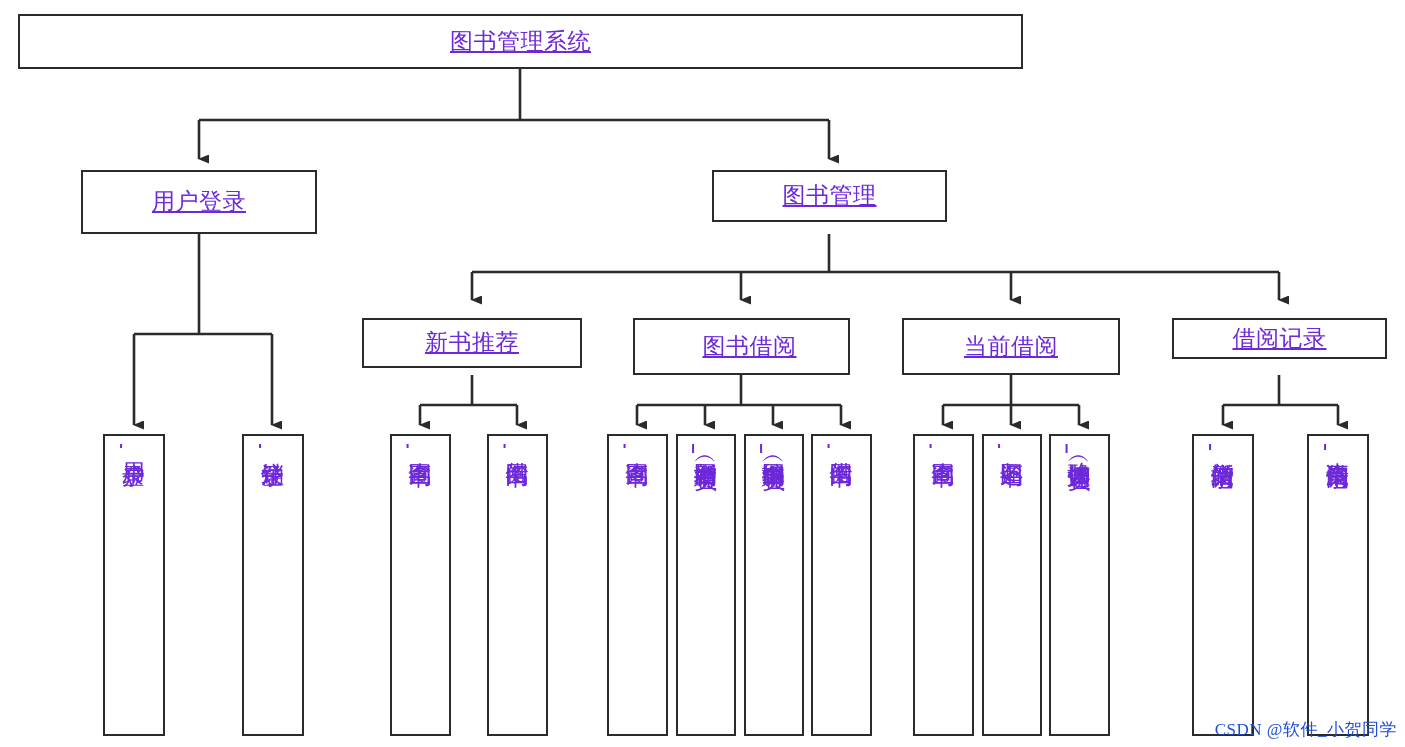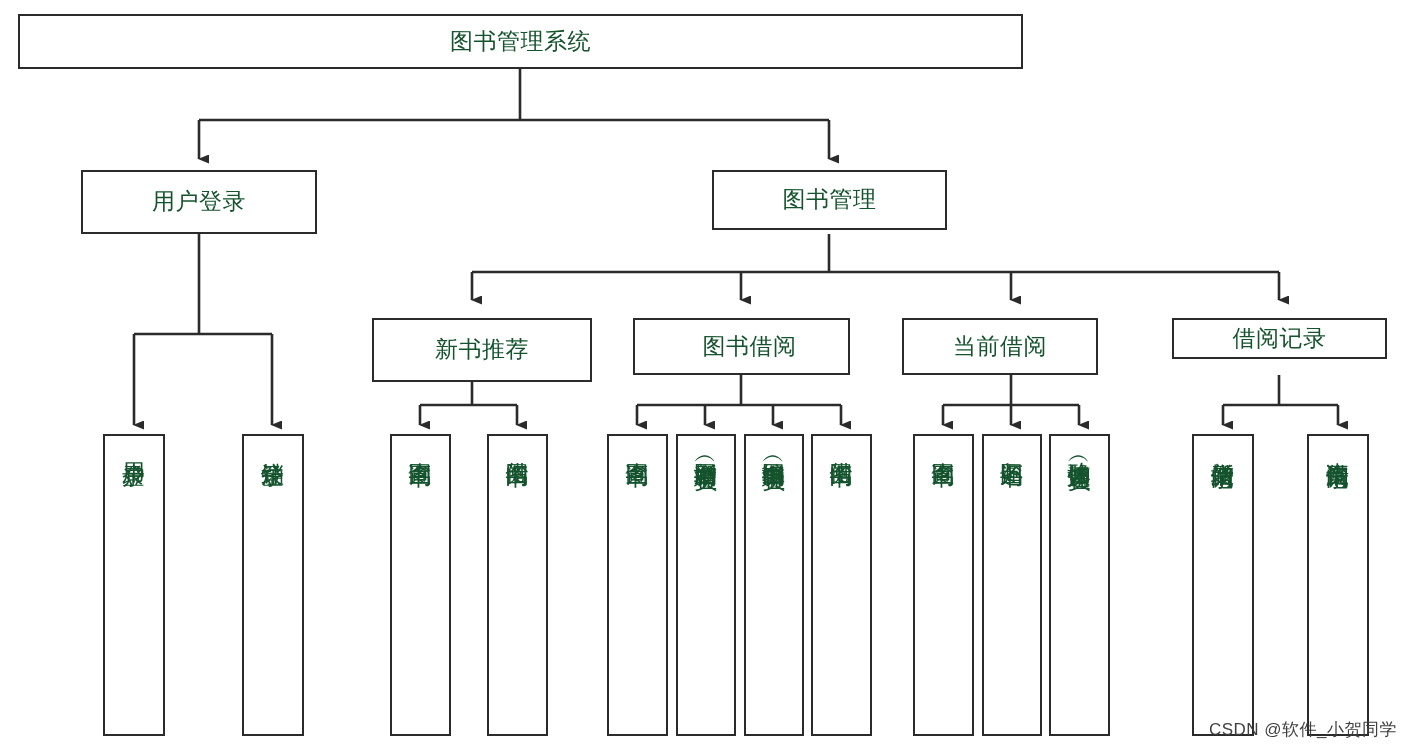--- a/index.html
+++ b/index.html
@@ -31,24 +31,25 @@
     position: absolute;
     box-sizing: border-box;
     background: #ffffff;
     border: 2px solid #2b2b2b;
     display: flex;
     align-items: center;
     justify-content: center;
     overflow: hidden;
   }
   .node-label {
-    color: #14532d;
+    color: #6d28d9;
     text-align: center;
     line-height: 1.12;
     white-space: nowrap;
+    text-decoration: underline;
   }
   .node-box.horizontal .node-label {
     font-size: 23px;
     letter-spacing: 0.5px;
   }
   .node-box.root .node-label {
     font-size: 23px;
   }
   .node-box.vertical {
     align-items: flex-start;
@@ -60,22 +61,22 @@
     text-orientation: upright;
     font-size: 23px;
     line-height: 1.05;
     letter-spacing: 1px;
   }
   #watermark {
     position: absolute;
     right: 8px;
     bottom: 6px;
     font-size: 17px;
-    color: #404040;
-    font-family: Liberation Sans, sans-serif;
+    color: #1d4ed8;
+    font-family: Liberation Serif, serif;
     letter-spacing: 0.5px;
     user-select: none;
   }
 </style>
 </head>
 <body>
 
 <div id="diagram-root">
 
   <svg class="connector-layer" viewBox="0 0 1405 747" xmlns="http://www.w3.org/2000/svg">
@@ -131,31 +132,31 @@
     </g>
   </svg>
 
   <div class="node-box root horizontal" style="left:18px; top:14px; width:1005px; height:55px;">
     <span class="node-label">图书管理系统</span>
   </div>
 
   <div class="node-box horizontal" style="left:81px; top:170px; width:236px; height:64px;">
     <span class="node-label">用户登录</span>
   </div>
-  <div class="node-box horizontal" style="left:712px; top:170px; width:235px; height:60px;">
+  <div class="node-box horizontal" style="left:712px; top:170px; width:235px; height:52px;">
     <span class="node-label">图书管理</span>
   </div>
 
-  <div class="node-box horizontal" style="left:372px; top:318px; width:220px; height:64px;">
+  <div class="node-box horizontal" style="left:362px; top:318px; width:220px; height:50px;">
     <span class="node-label">新书推荐</span>
   </div>
   <div class="node-box horizontal" style="left:633px; top:318px; width:217px; height:57px;padding-left:16px;">
     <span class="node-label">图书借阅</span>
   </div>
-  <div class="node-box horizontal" style="left:902px; top:318px; width:196px; height:57px;">
+  <div class="node-box horizontal" style="left:902px; top:318px; width:218px; height:57px;">
     <span class="node-label">当前借阅</span>
   </div>
   <div class="node-box horizontal" style="left:1172px; top:318px; width:215px; height:41px;">
     <span class="node-label">借阅记录</span>
   </div>
 
   <div class="node-box vertical" style="left:103px; top:434px; width:62px; height:302px;">
     <span class="node-label">用户登录</span>
   </div>
   <div class="node-box vertical" style="left:242px; top:434px; width:62px; height:302px;">

